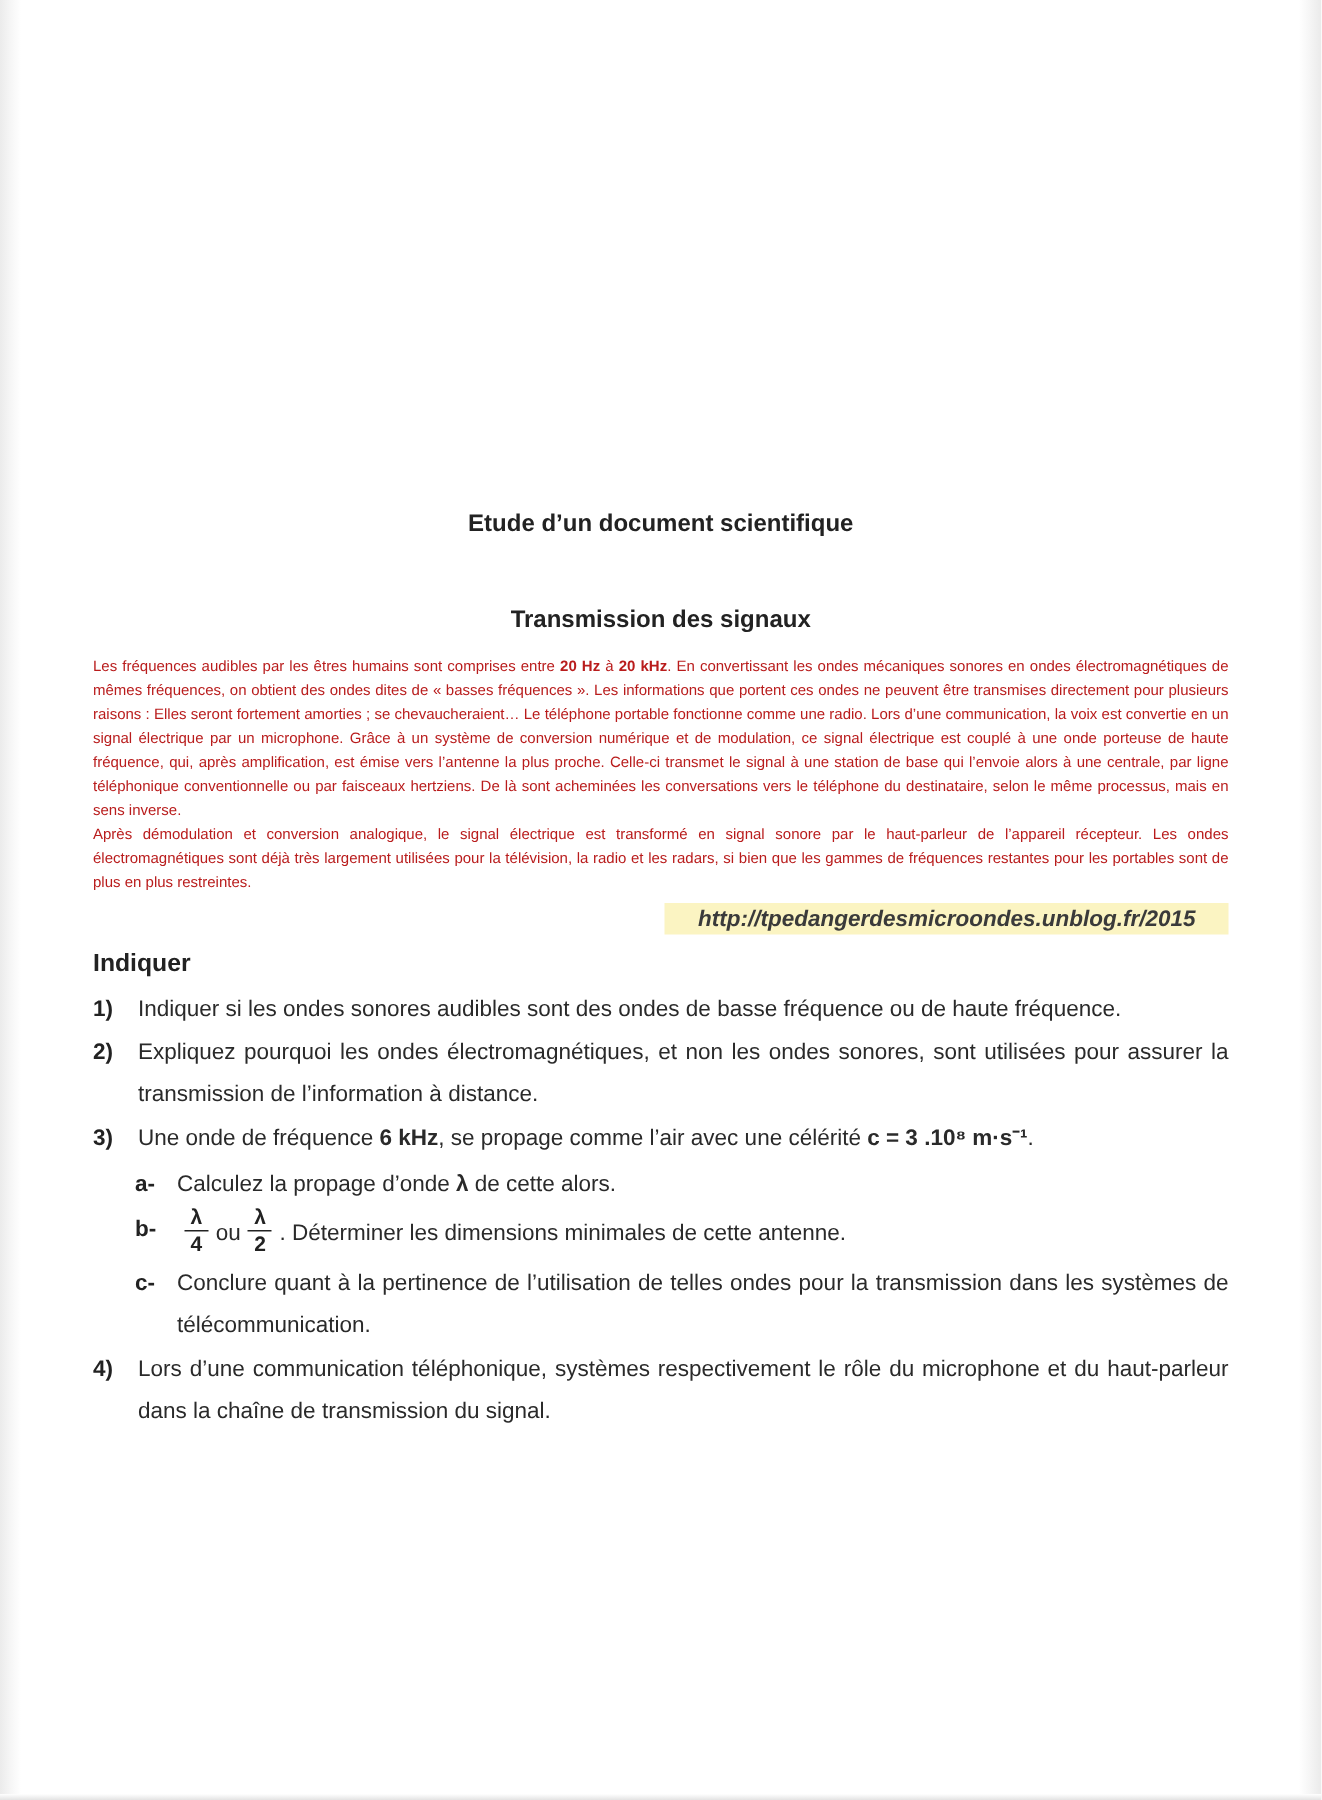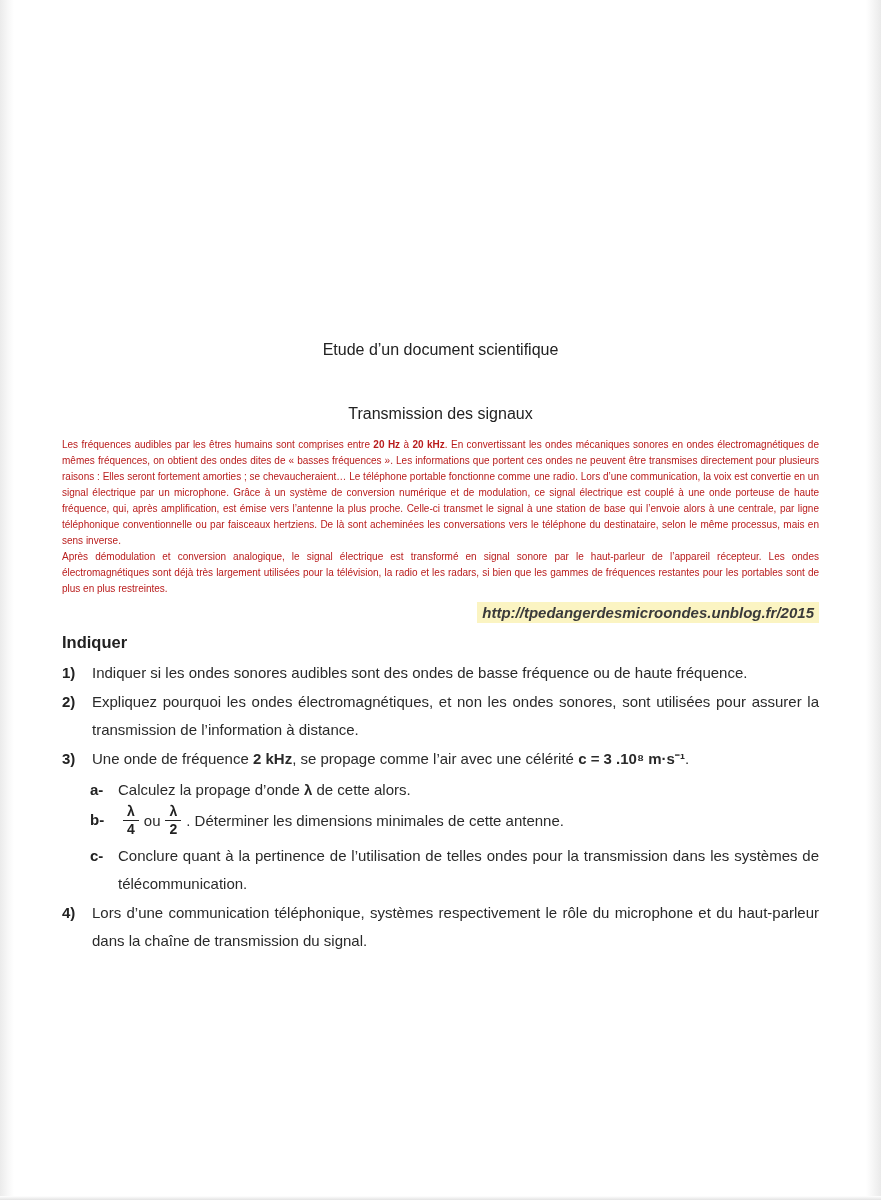--- a/index.html
+++ b/index.html
@@ -13,36 +13,36 @@
   .page{position:relative;width:881px;height:1200px;background:#fff;overflow:hidden;}
   .edge-left{position:absolute;left:0;top:0;bottom:0;width:14px;
     background:linear-gradient(to right,#ebebeb 0,#f7f7f7 55%,#ffffff 100%);}
   .edge-right{position:absolute;right:0;top:0;bottom:0;width:15px;
     background:linear-gradient(to left,#eaeaea 0,#f6f6f6 55%,#ffffff 100%);}
   .edge-bottom{position:absolute;left:0;right:0;bottom:0;height:4px;
     background:linear-gradient(to top,#e3e3e3 0,#ffffff 100%);}
   .content{position:absolute;left:62px;top:0;width:757px;padding-top:340px;}
 
   .doc-title,.doc-subtitle{
-    margin:0;text-align:center;font-size:16px;font-weight:normal;line-height:20px;color:#222;
+    margin:0;text-align:center;font-size:16px;font-weight:bold;line-height:20px;color:#222;
   }
   .doc-title{margin-bottom:10px;}
   .doc-subtitle{margin-bottom:13px;margin-top:44px;}
 
   .body-text{
     margin:0;font-size:10px;line-height:16px;text-align:justify;color:#b91c1c;
   }
   .b{font-weight:bold;}
 
   .source-row{margin:2px 0 0;text-align:right;line-height:27.5px;}
   .source-link{
     display:inline-block;
     background:#fbf4c2;
     font-size:15px;font-weight:bold;font-style:italic;color:#3a3a3a;
-    padding:0 5px;line-height:21px;
+    padding:0 22px;line-height:21px;
   }
 
   .questions-heading{
     margin:3px 0 5px;font-size:16.5px;font-weight:bold;color:#222;line-height:24px;
   }
 
   .q-item{display:flex;margin-top:2px;}
   .q-num{flex:none;width:30px;font-weight:bold;font-size:15px;line-height:27.5px;color:#222;}
   .q-text{flex:1;font-size:15px;line-height:27.5px;text-align:justify;color:#2a2a2a;}
   .q-sub{margin-left:28px;margin-top:3px;}
@@ -87,21 +87,21 @@
         <span class="q-text">Indiquer si les ondes sonores audibles sont des ondes de basse fréquence ou de haute fréquence.</span>
       </div>
 
       <div class="q-item">
         <span class="q-num">2)</span>
         <span class="q-text">Expliquez pourquoi les ondes électromagnétiques, et non les ondes sonores, sont utilisées pour assurer la transmission de l’information à distance.</span>
       </div>
 
       <div class="q-item">
         <span class="q-num">3)</span>
-        <span class="q-text"><span>Une onde de fréquence </span><span class="b">2 kHz</span><span>, se propage comme l’air avec une célérité </span><span class="b">c = 3 .10⁸ m·s⁻¹</span><span>.</span></span>
+        <span class="q-text"><span>Une onde de fréquence </span><span class="b">6 kHz</span><span>, se propage comme l’air avec une célérité </span><span class="b">c = 3 .10⁸ m·s⁻¹</span><span>.</span></span>
       </div>
 
       <div class="q-item q-sub">
         <span class="q-num">a-</span>
         <span class="q-text"><span>Calculez la propage d’onde </span><span class="b">λ</span><span> de cette alors.</span></span>
       </div>
 
       <div class="q-item q-sub tall">
         <span class="q-num">b-</span>
         <span class="q-text"><span class="frac"><span class="fnum">λ</span><span class="fden">4</span></span><span>ou</span><span class="frac"><span class="fnum">λ</span><span class="fden">2</span></span><span>. Déterminer les dimensions minimales de cette antenne.</span></span>

